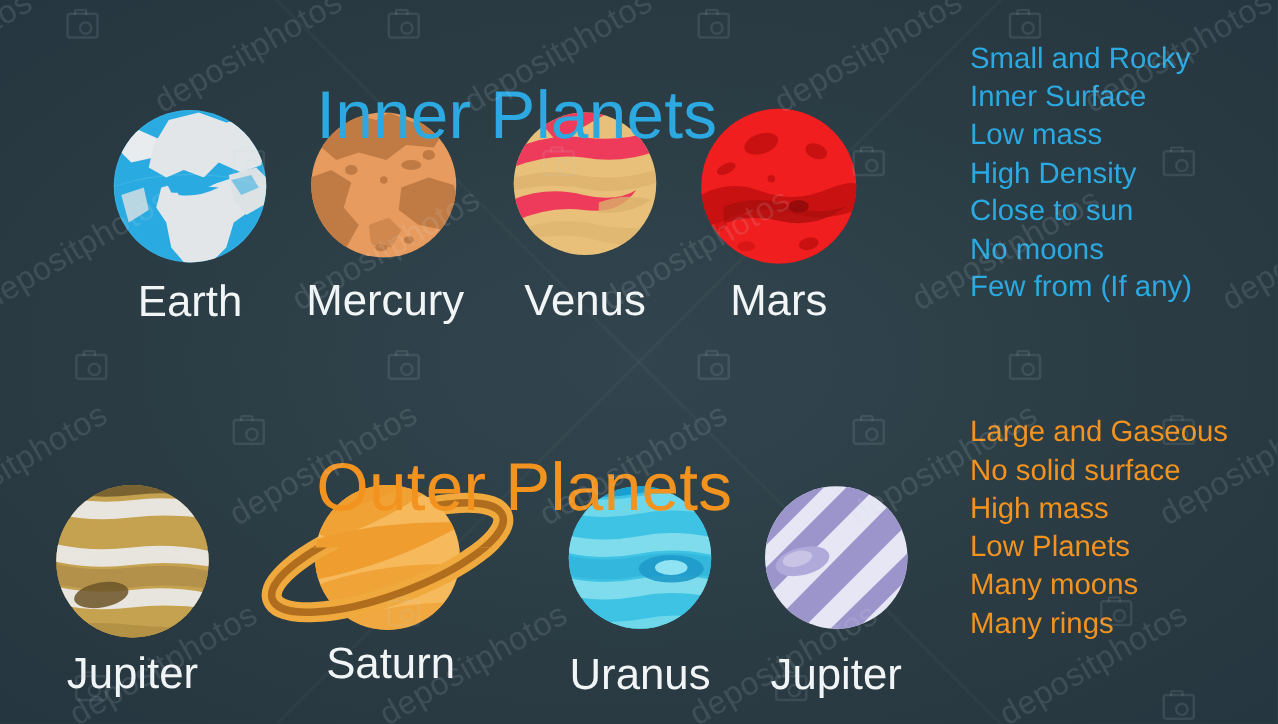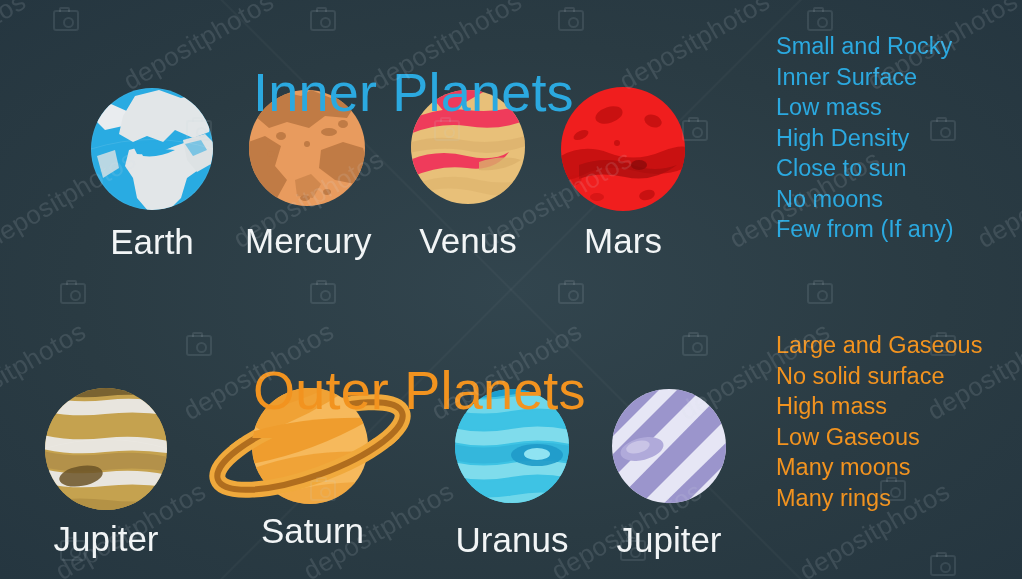--- a/index.html
+++ b/index.html
@@ -211,21 +211,21 @@
     </div>
     <div class="label" style="top:136px;">Mars</div>
   </div>
 
   <h1 class="section-title" id="title-outer">Outer Planets</h1>
 
   <ul class="feature-list" id="list-outer">
     <li>Large and Gaseous</li>
     <li>No solid surface</li>
     <li>High mass</li>
-    <li>Low Gaseous</li>
+    <li>Low Planets</li>
     <li>Many moons</li>
     <li>Many rings</li>
   </ul>
 
   <div class="planet" style="left:41px;top:386px;width:130px;">
     <div class="orb-wrap" style="width:126px;height:126px;">
       <svg width="126" height="126" viewBox="0 0 126 126">
         <defs>
             <clipPath id="cpJup">
               <circle cx="63" cy="63" r="61"></circle>

